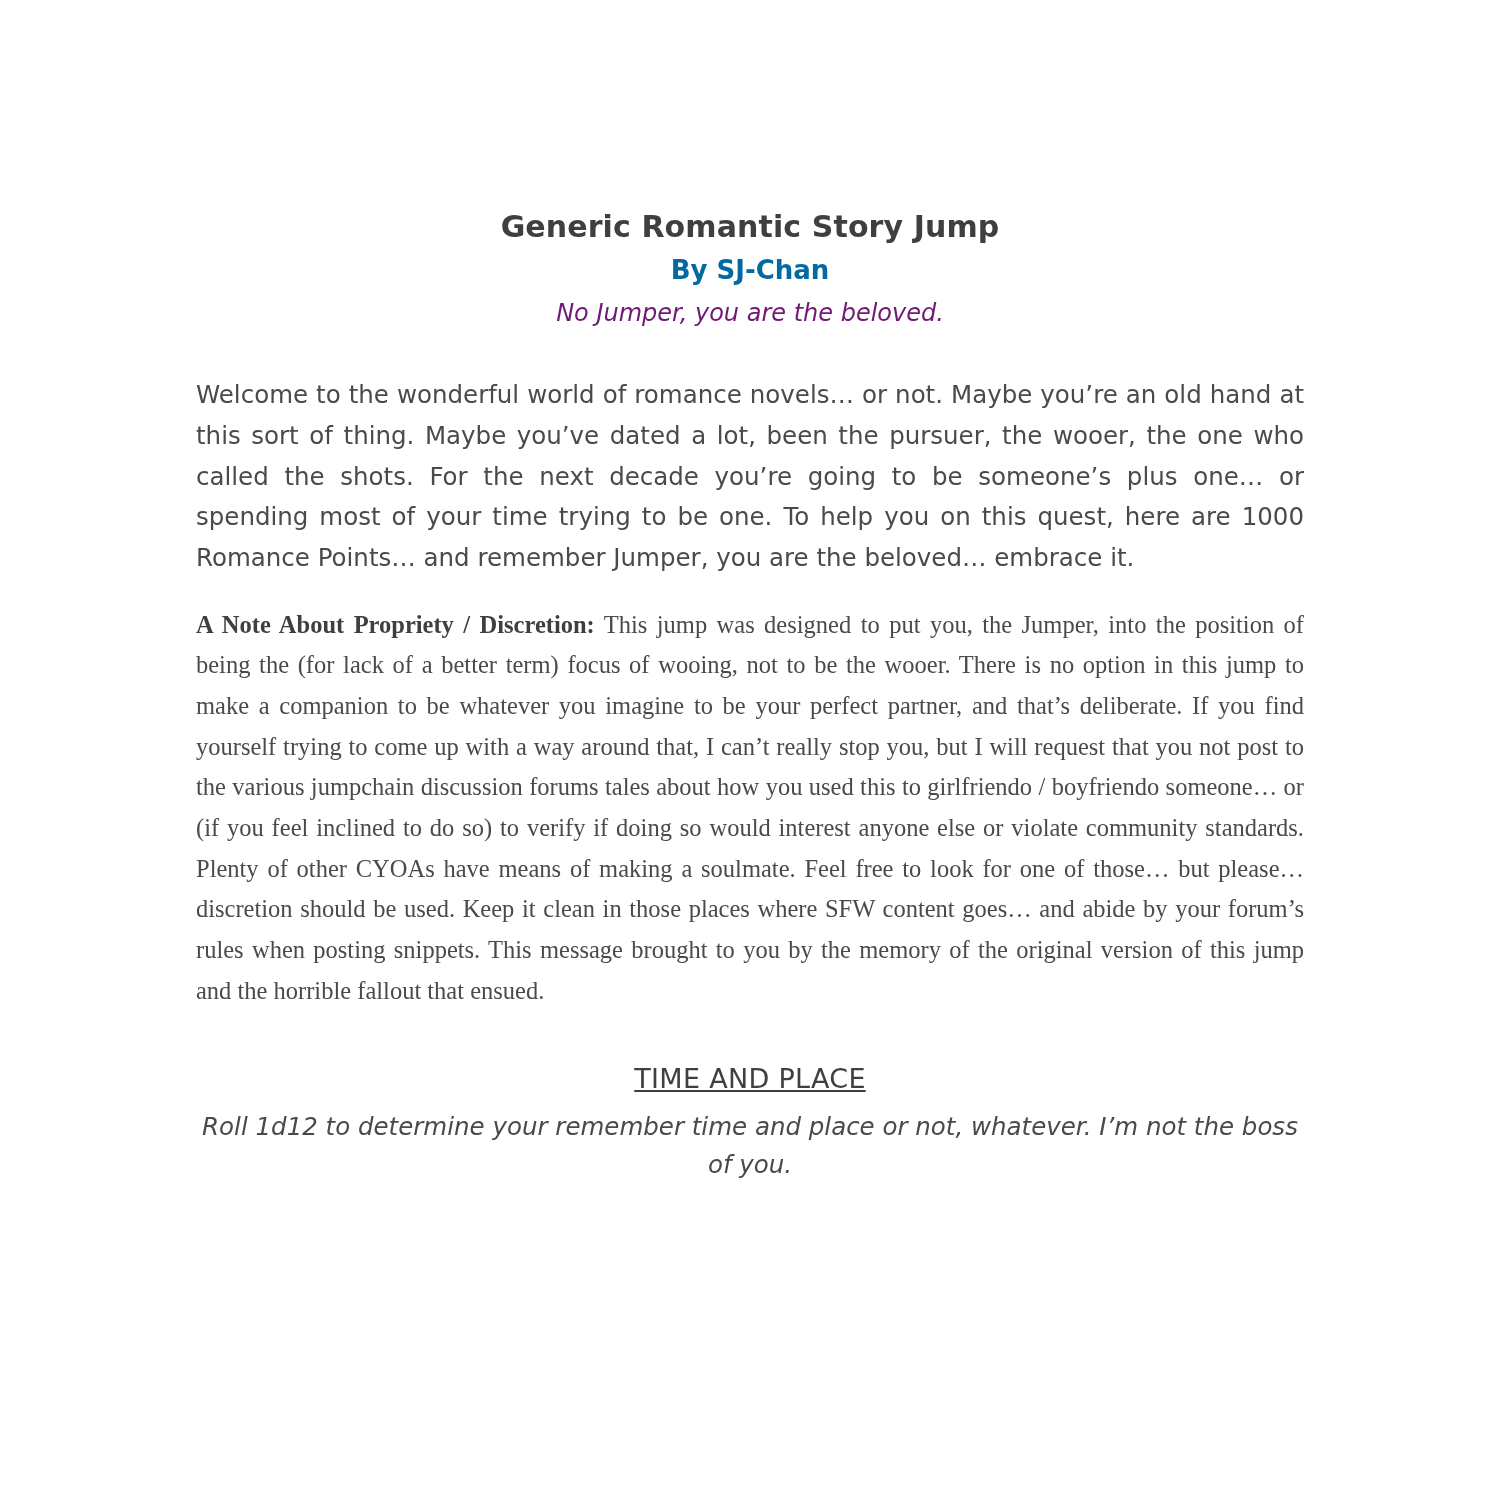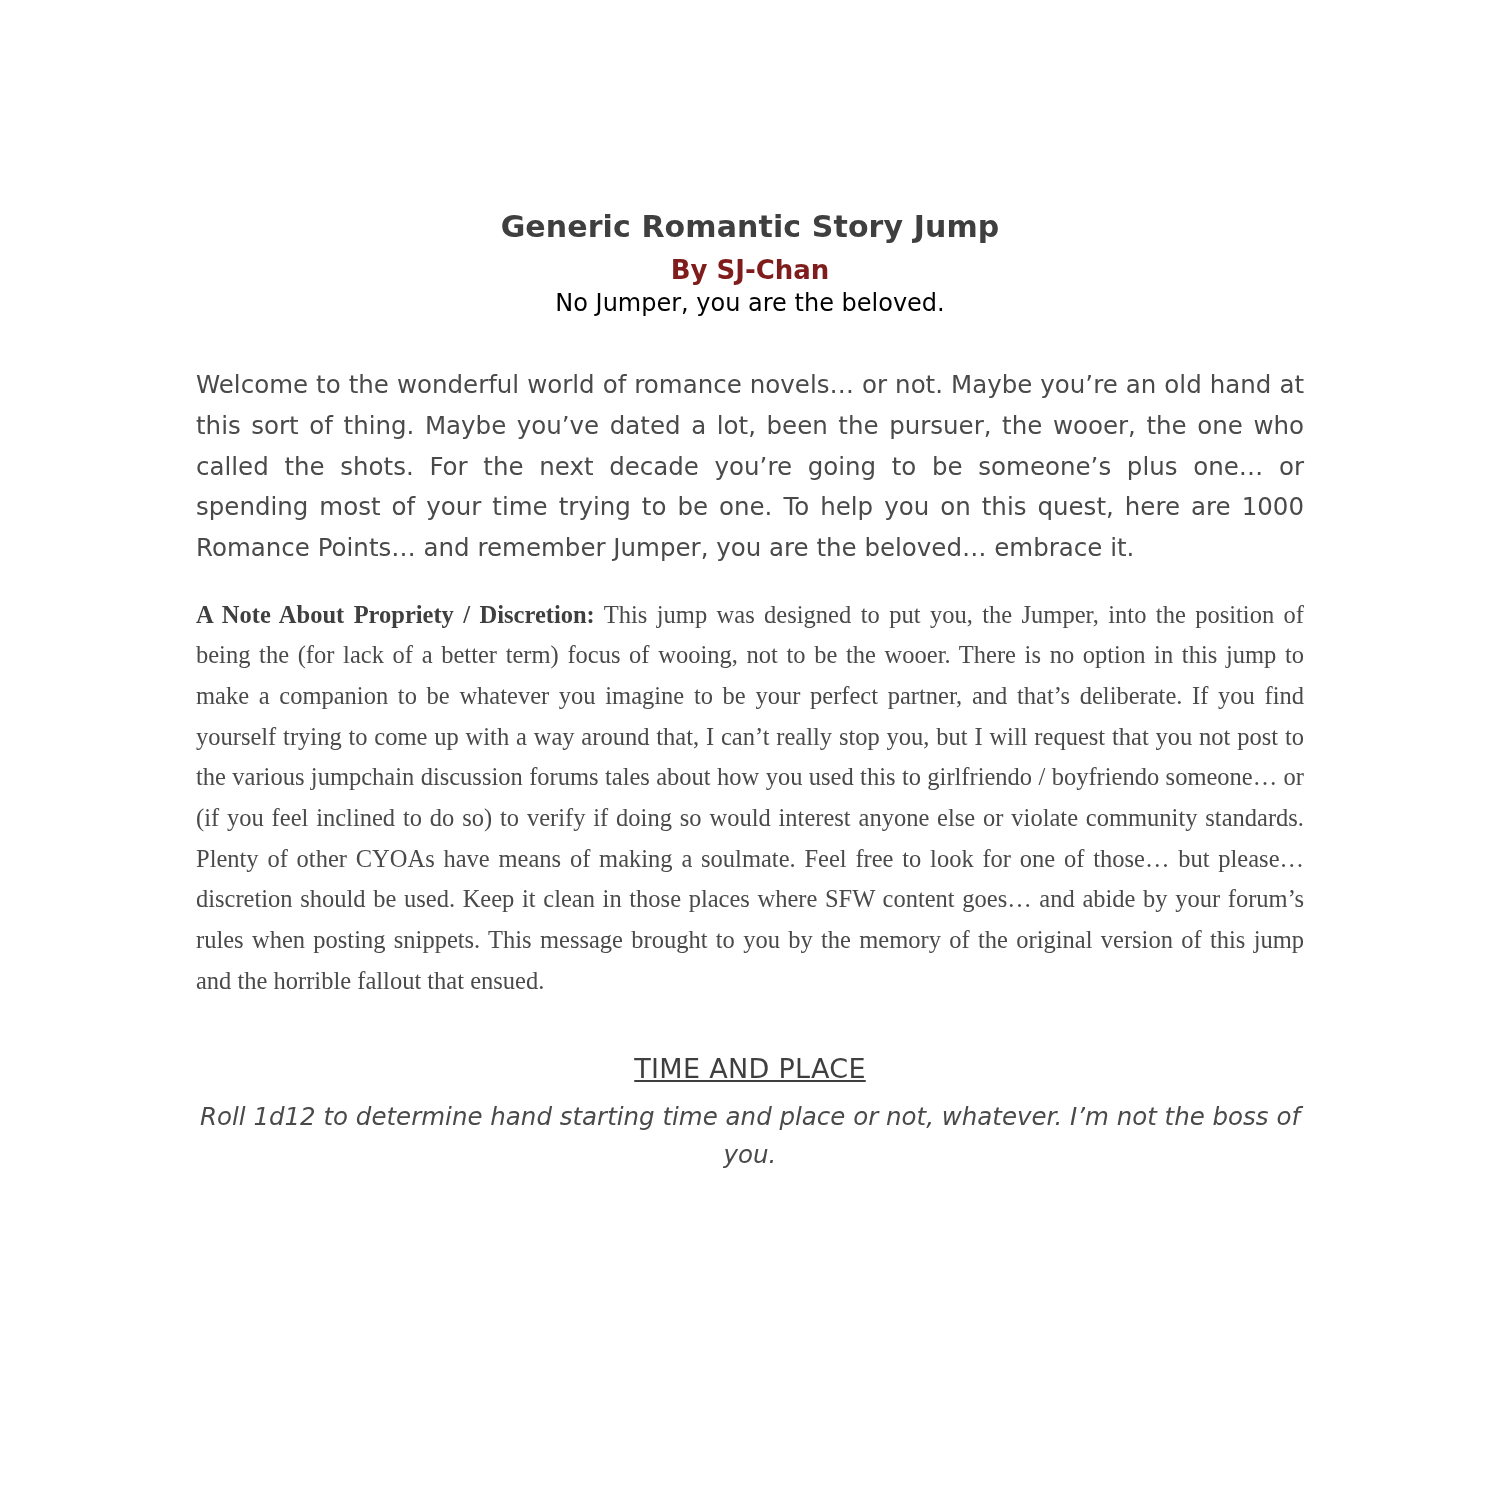--- a/index.html
+++ b/index.html
@@ -35,35 +35,37 @@
   .doc-subtitle {
     font-size: 25px;
     font-weight: normal;
     color: #4a4a4a;
     line-height: 1.3;
     margin-top: 6px;
   }
   .doc-author {
     font-size: 26px;
     font-weight: bold;
-    color: #7f1d1d;
+    color: #0369a1;
     line-height: 1.3;
     margin-top: 8px;
   }
   .doc-version {
     font-size: 26px;
     font-weight: bold;
     color: #3f3f3f;
     line-height: 1.3;
     margin-top: 6px;
   }
   .doc-tagline {
     font-size: 24px;
-    color: #000000;
+    font-style: italic;
+    color: #701a75;
     line-height: 1.3;
+    margin-top: 10px;
   }
   .body-para {
     font-size: 24.5px;
     line-height: 1.66;
     text-align: justify;
     color: #4a4a4a;
     margin-top: 46px;
   }
   .body-para.second {
     margin-top: 26px;
@@ -101,15 +103,15 @@
     <div class="doc-title">Generic Romantic Story Jump</div>
     <div class="doc-author">By SJ-Chan</div>
     <div class="doc-tagline">No Jumper, you are the beloved.</div>
   </div>
 
   <p class="body-para">Welcome to the wonderful world of romance novels… or not. Maybe you’re an old hand at this sort of thing. Maybe you’ve dated a lot, been the pursuer, the wooer, the one who called the shots. For the next decade you’re going to be someone’s plus one… or spending most of your time trying to be one. To help you on this quest, here are 1000 Romance Points… and remember Jumper, you are the beloved… embrace it.</p>
 
   <p class="body-para second"><b>A Note About Propriety / Discretion:</b><span> This jump was designed to put you, the Jumper, into the position of being the (for lack of a better term) focus of wooing, not to be the wooer. There is no option in this jump to make a companion to be whatever you imagine to be your perfect partner, and that’s deliberate. If you find yourself trying to come up with a way around that, I can’t really stop you, but I will request that you not post to the various jumpchain discussion forums tales about how you used this to girlfriendo / boyfriendo someone… or (if you feel inclined to do so) to verify if doing so would interest anyone else or violate community standards. Plenty of other CYOAs have means of making a soulmate. Feel free to look for one of those… but please… discretion should be used. Keep it clean in those places where SFW content goes… and abide by your forum’s rules when posting snippets. This message brought to you by the memory of the original version of this jump and the horrible fallout that ensued.</span></p>
 
   <div class="section-heading">TIME AND PLACE</div>
-  <div class="section-sub">Roll 1d12 to determine hand starting time and place or not, whatever. I’m not the boss of you.</div>
+  <div class="section-sub">Roll 1d12 to determine your remember time and place or not, whatever. I’m not the boss of you.</div>
 
 </div>
 
 </body></html>

